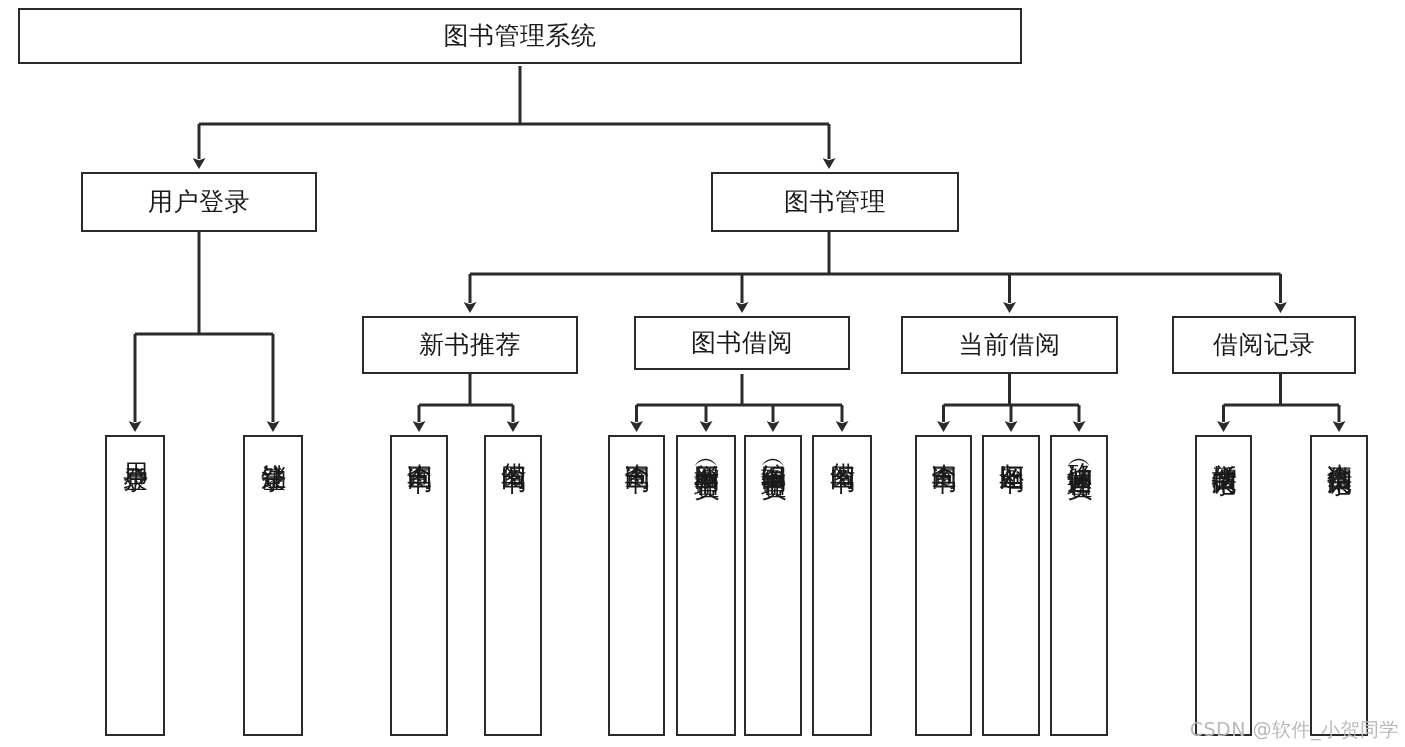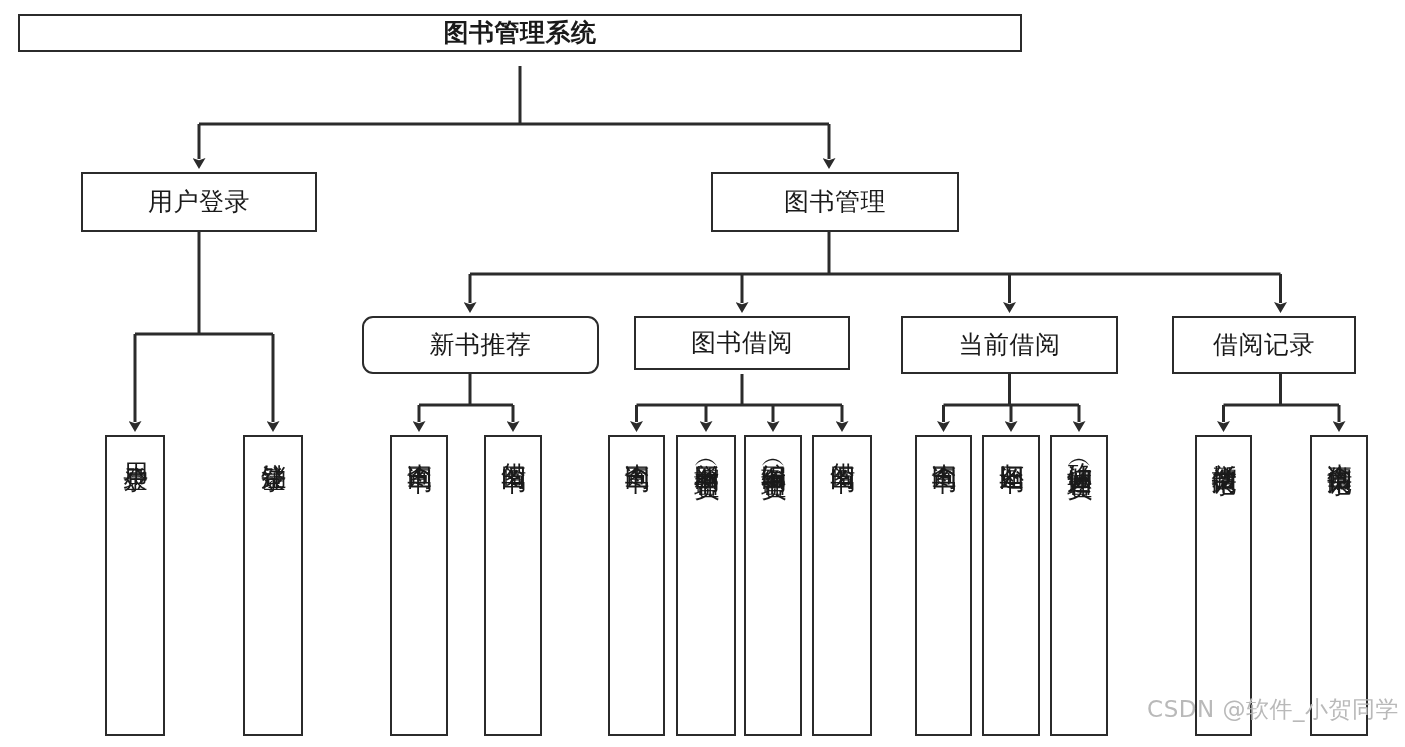--- a/index.html
+++ b/index.html
@@ -59,22 +59,22 @@
     writing-mode: vertical-rl;
     text-orientation: upright;
     font-size: 25px;
     line-height: 1.05;
     letter-spacing: 2px;
     white-space: nowrap;
   }
   .watermark {
     position: absolute;
     right: 6px;
-    bottom: 22px;
-    font-size: 23px;
+    bottom: 4px;
+    font-size: 19px;
     color: #b9b9b9;
     white-space: nowrap;
     letter-spacing: 0.5px;
   }
 </style>
 </head>
 <body>
 
 <div id="canvas">
 
@@ -115,30 +115,30 @@
         <path d="M1011,405 L1011,422" marker-end="url(#arrow)"></path>
         <path d="M1079,405 L1079,422" marker-end="url(#arrow)"></path>
         <path d="M1280.5,374 L1280.5,405"></path>
         <path d="M1223.5,405 L1339,405"></path>
         <path d="M1223.5,405 L1223.5,422" marker-end="url(#arrow)"></path>
         <path d="M1339,405 L1339,422" marker-end="url(#arrow)"></path>
       </g>
   </svg>
 
   <div id="node-layer">
-      <div class="node horiz root" style="left: 18px; top: 14px; width: 1004px; height: 38px; font-weight: bold;">
+      <div class="node horiz root" style="left: 18px; top: 8px; width: 1004px; height: 56px;">
         <span class="label">图书管理系统</span>
       </div>
       <div class="node horiz" style="left: 81px; top: 172px; width: 236px; height: 60px;">
         <span class="label">用户登录</span>
       </div>
       <div class="node horiz" style="left: 711px; top: 172px; width: 248px; height: 60px;">
         <span class="label">图书管理</span>
       </div>
-      <div class="node horiz" style="left: 362px; top: 316px; width: 237px; height: 58px; border-radius: 11px;">
+      <div class="node horiz" style="left: 362px; top: 316px; width: 216px; height: 58px;">
         <span class="label">新书推荐</span>
       </div>
       <div class="node horiz" style="left: 634px; top: 316px; width: 216px; height: 54px;">
         <span class="label">图书借阅</span>
       </div>
       <div class="node horiz" style="left: 901px; top: 316px; width: 217px; height: 58px;">
         <span class="label">当前借阅</span>
       </div>
       <div class="node horiz" style="left: 1172px; top: 316px; width: 184px; height: 58px;">
         <span class="label">借阅记录</span>

